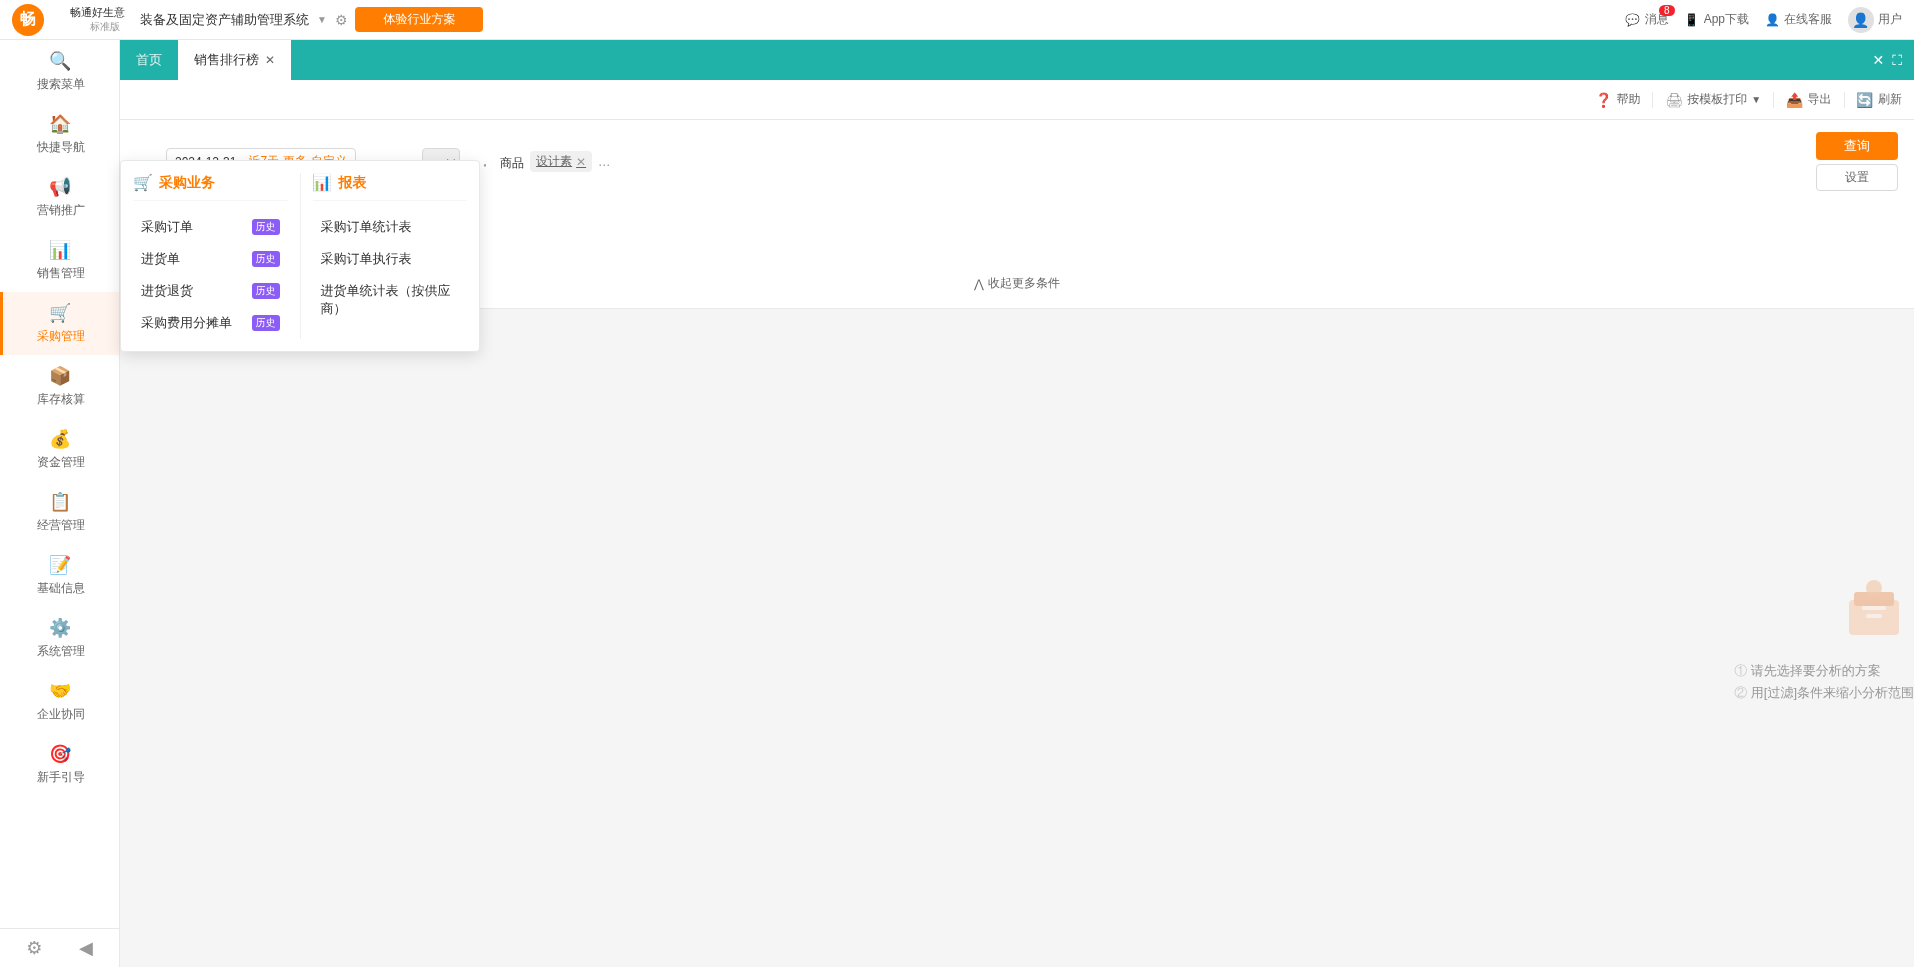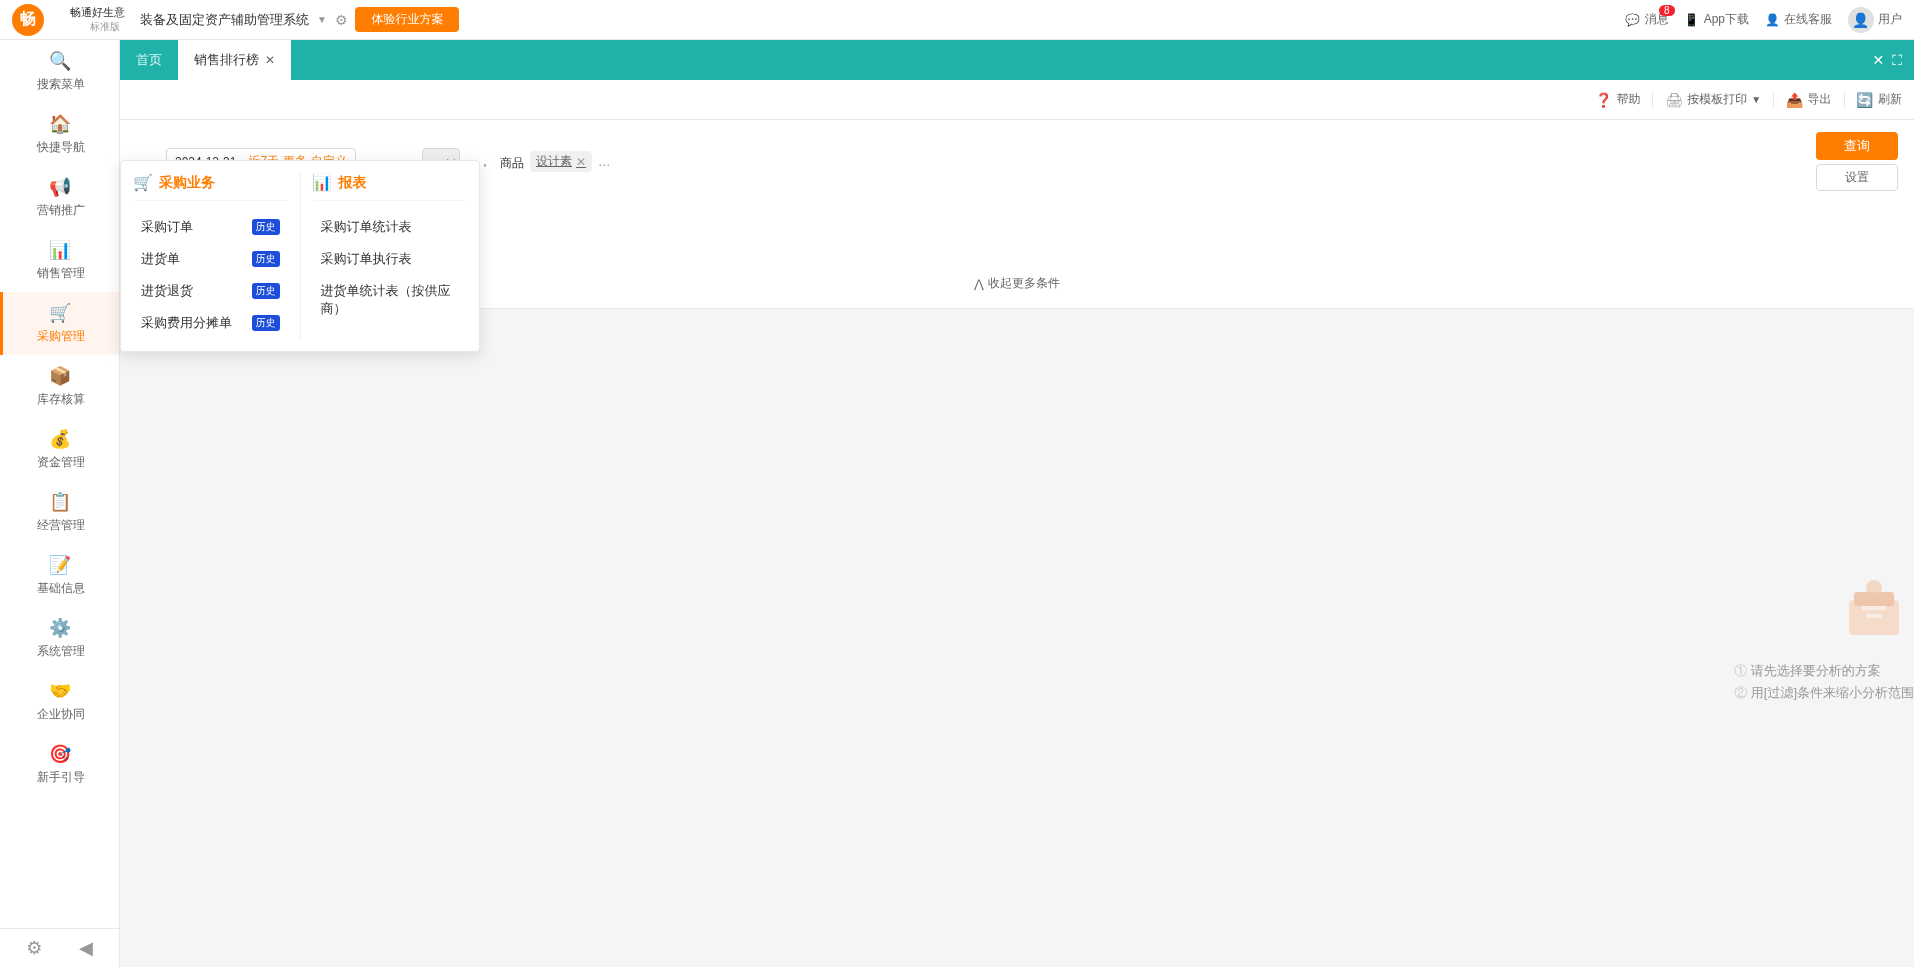--- a/index.html
+++ b/index.html
@@ -44,21 +44,21 @@
       margin-left: 8px;
     }
     .header-title { font-size: 13px; color: #333; }
     .header-arrow { color: #999; font-size: 10px; cursor: pointer; }
     .header-gear { color: #999; font-size: 14px; cursor: pointer; }
     .industry-btn {
       background: #ff7d00;
       color: #fff;
       border: none;
       border-radius: 4px;
-      padding: 4px 16px;
+      padding: 4px 28px;
       font-size: 12px;
       cursor: pointer;
     }
     .header-actions {
       display: flex;
       align-items: center;
       gap: 16px;
       margin-left: auto;
     }
     .header-action-item {
@@ -381,21 +381,21 @@
       display: flex;
       align-items: center;
       justify-content: space-between;
       padding: 7px 8px;
       cursor: pointer;
       border-radius: 4px;
       font-size: 13px;
       color: #333;
     }
     .history-badge {
-      background: #1d4ed8;
+      background: #8b5cf6;
       color: #fff;
       border-radius: 3px;
       font-size: 10px;
       padding: 1px 4px;
     }
   </style>
 </head>
 <body>
 
 <div class="top-header">

